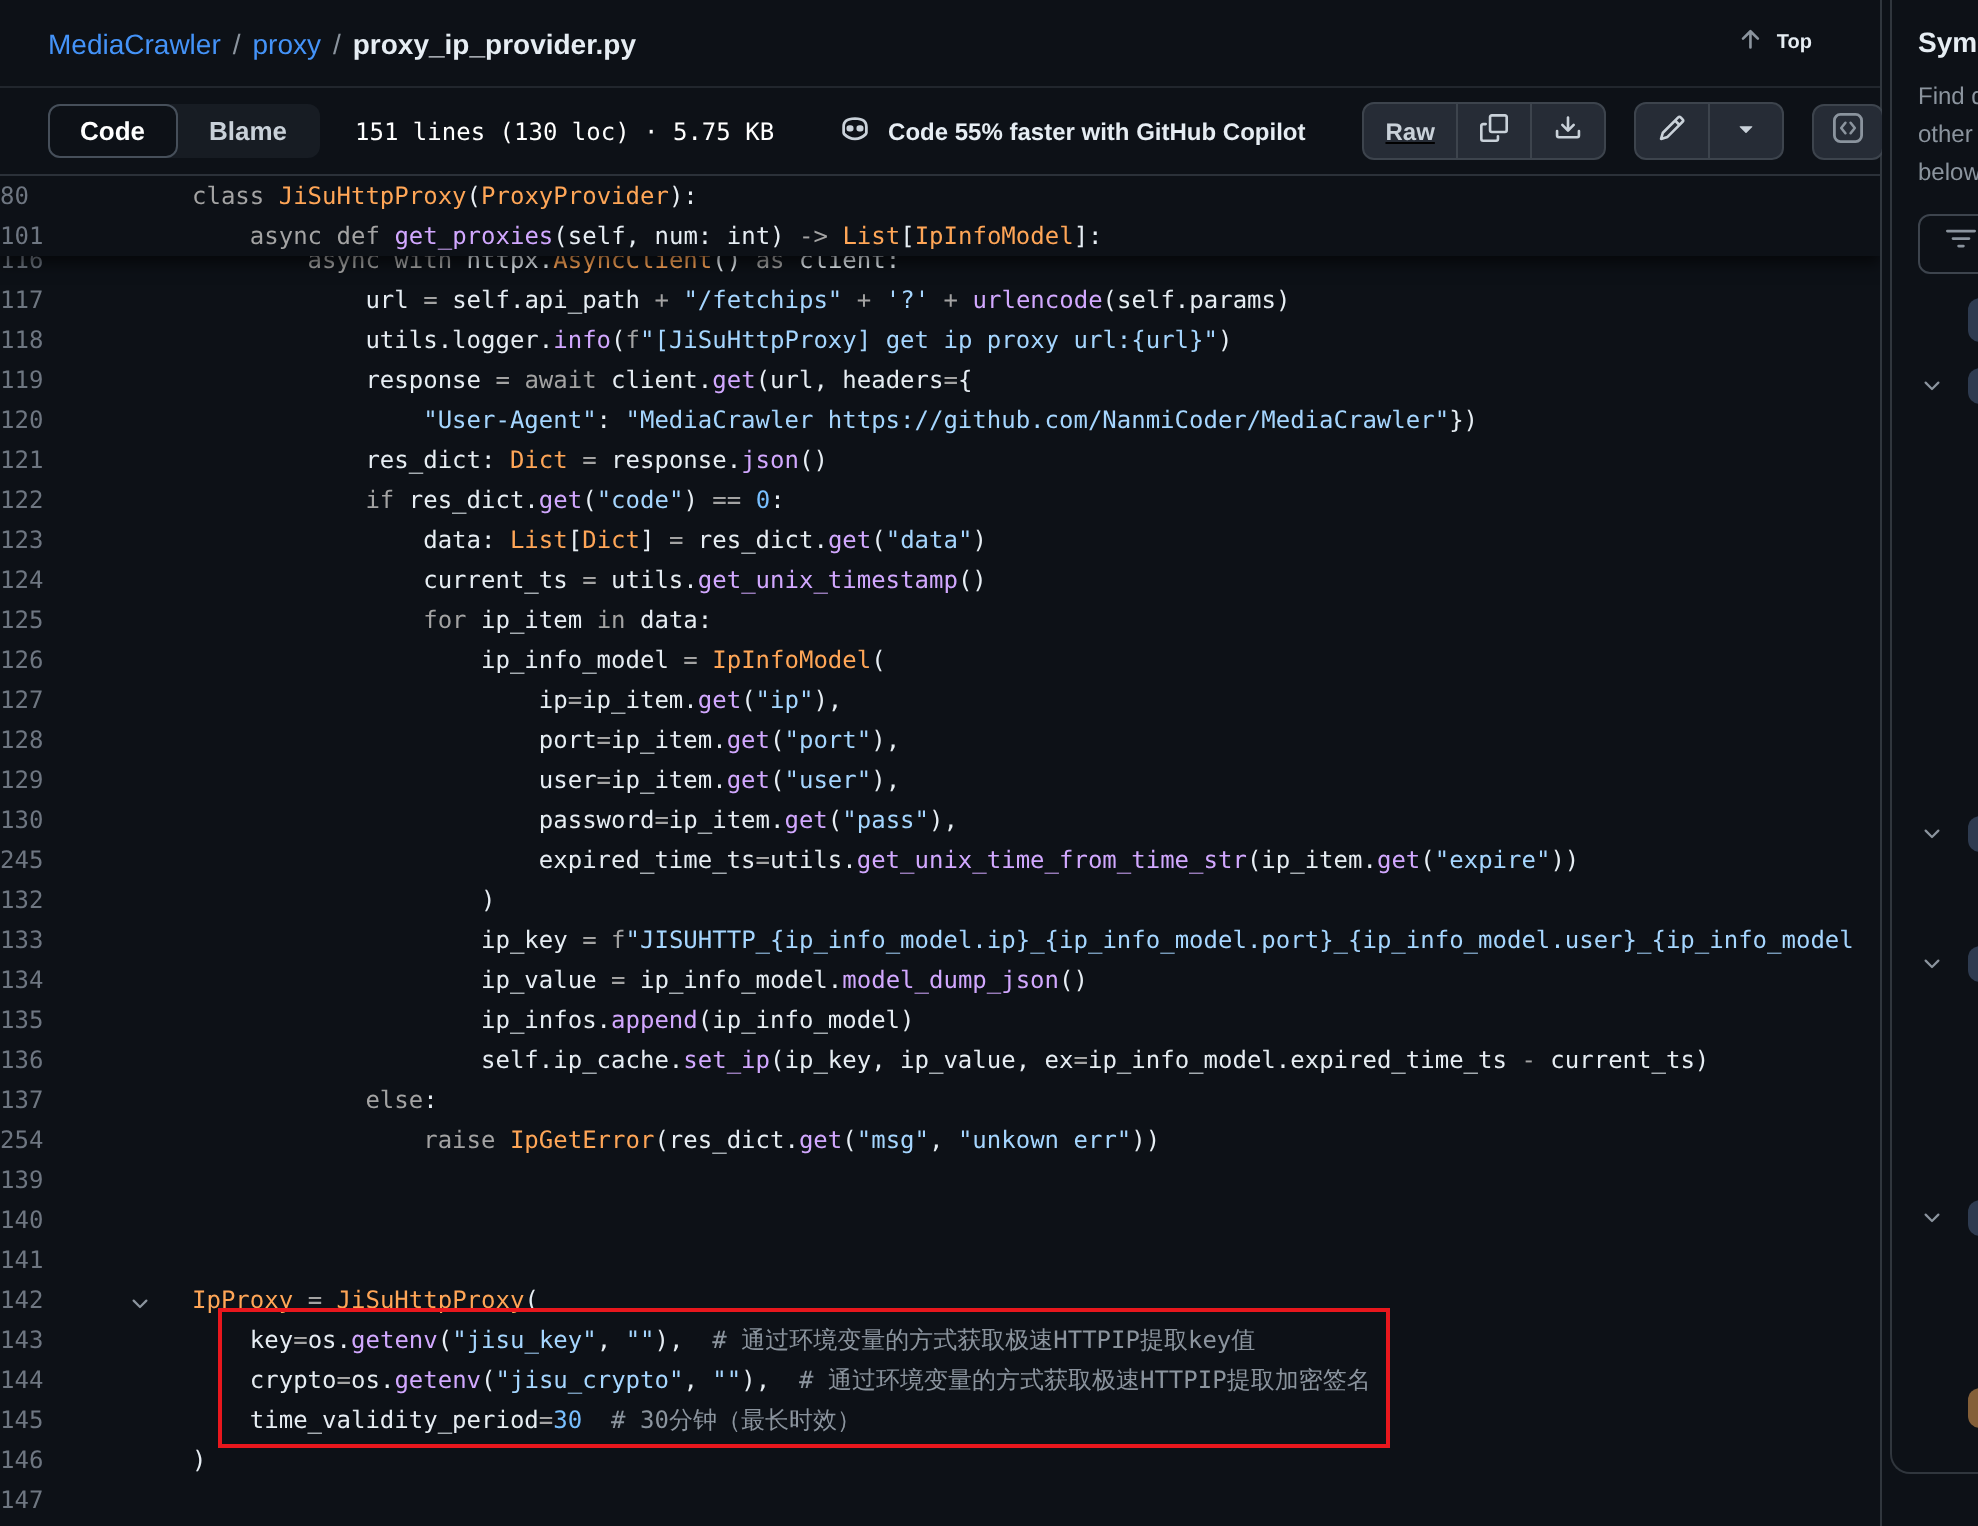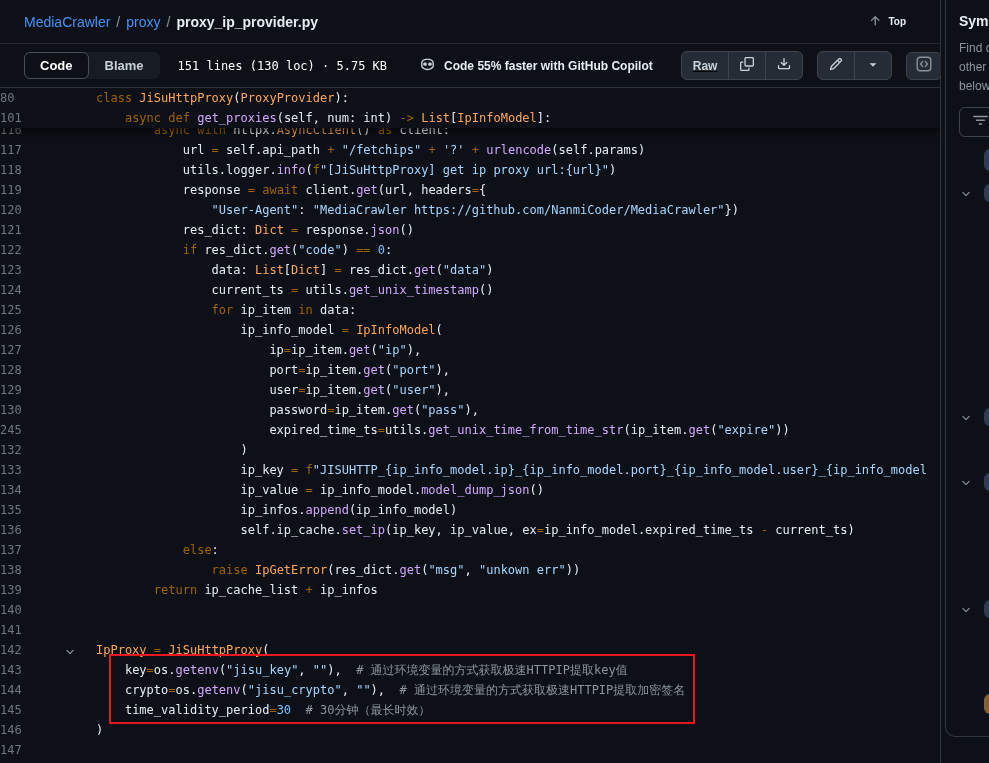--- a/index.html
+++ b/index.html
@@ -30,21 +30,21 @@
   .icon-btn{width:36px;height:28px;border:1px solid #3d444d;border-radius:6px;background:#262c36;display:flex;align-items:center;justify-content:center;cursor:pointer;flex:none;}
   
   .codearea{flex:1;position:relative;overflow:hidden;background:#0d1117;}
   #code-lines{position:absolute;top:32px;left:0;right:0;z-index:1;}
   #code-sticky{position:absolute;top:0;left:0;right:0;height:40px;background:#0d1117;z-index:2;box-shadow:0 4px 7px rgba(0,0,0,0.55);}
   .row{position:relative;display:flex;height:20px;line-height:20px;font-family:"DejaVu Sans Mono",monospace;font-size:12px;}
   .ln{width:58px;flex:none;text-align:left;color:#6e7681;cursor:pointer;}
   .lc{padding-left:38px;white-space:pre;color:#e6edf3;overflow:hidden;}
   .fold{position:absolute;left:64px;top:4px;width:12px;height:12px;cursor:pointer;}
   .fold svg{fill:#8b949e;}
-  .tok-k{color:#a16207;}
+  .tok-k{color:#a3a3a3;}
   .tok-s{color:#a5d6ff;}
   .tok-cl{color:#ffa657;}
   .tok-fn{color:#d2a8ff;}
   .tok-n{color:#79c0ff;}
   .tok-c{color:#8b949e;}
   .tok-p{color:#e6edf3;}
   .annotation-box{position:absolute;left:109px;top:566px;width:582px;height:66px;border:2px solid #e8171d;z-index:5;pointer-events:none;}
   
   .sidepanel{flex:1;position:relative;background:#0d1117;}
   .panel-card{position:absolute;left:4px;top:0;width:280px;height:737px;border-left:1px solid #30363d;border-bottom:1px solid #30363d;border-radius:0 0 0 10px;box-sizing:border-box;padding:13px 0 0 13px;overflow:hidden;}
@@ -214,26 +214,25 @@
           </div>
           <div class="row">
             <span class="ln">136</span>
             <span class="lc">                    <span class="tok-p">self.ip_cache.</span><span class="tok-fn">set_ip</span><span class="tok-p">(ip_key, ip_value, ex</span><span class="tok-k">=</span><span class="tok-p">ip_info_model.expired_time_ts </span><span class="tok-k">-</span><span class="tok-p"> current_ts)</span></span>
           </div>
           <div class="row">
             <span class="ln">137</span>
             <span class="lc">            <span class="tok-k">else</span><span class="tok-p">:</span></span>
           </div>
           <div class="row">
-            <span class="ln">138</span>
+            <span class="ln">254</span>
             <span class="lc">                <span class="tok-k">raise</span><span class="tok-p"> </span><span class="tok-cl">IpGetError</span><span class="tok-p">(res_dict.</span><span class="tok-fn">get</span><span class="tok-p">(</span><span class="tok-s">"msg"</span><span class="tok-p">, </span><span class="tok-s">"unkown err"</span><span class="tok-p">))</span></span>
           </div>
           <div class="row">
             <span class="ln">139</span>
-            <span class="lc">        <span class="tok-k">return</span><span class="tok-p"> ip_cache_list </span><span class="tok-k">+</span><span class="tok-p"> ip_infos</span></span>
           </div>
           <div class="row">
             <span class="ln">140</span>
             <span class="lc"></span>
           </div>
           <div class="row">
             <span class="ln">141</span>
             <span class="lc"></span>
           </div>
           <div class="row">

